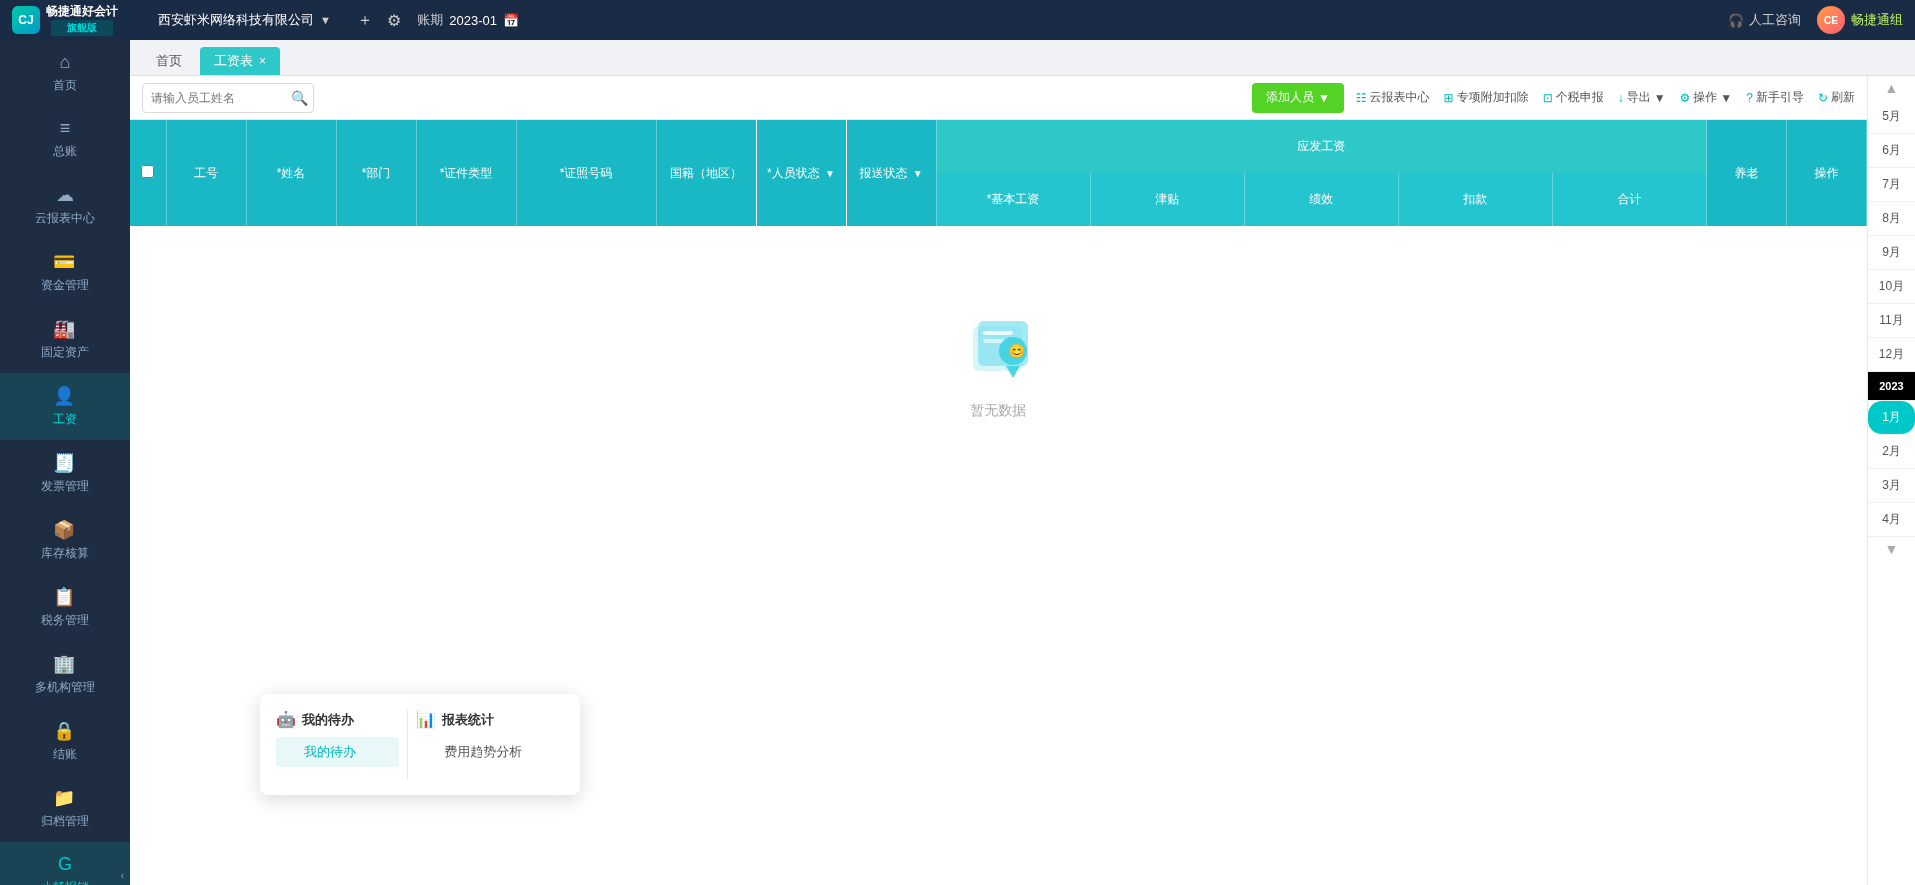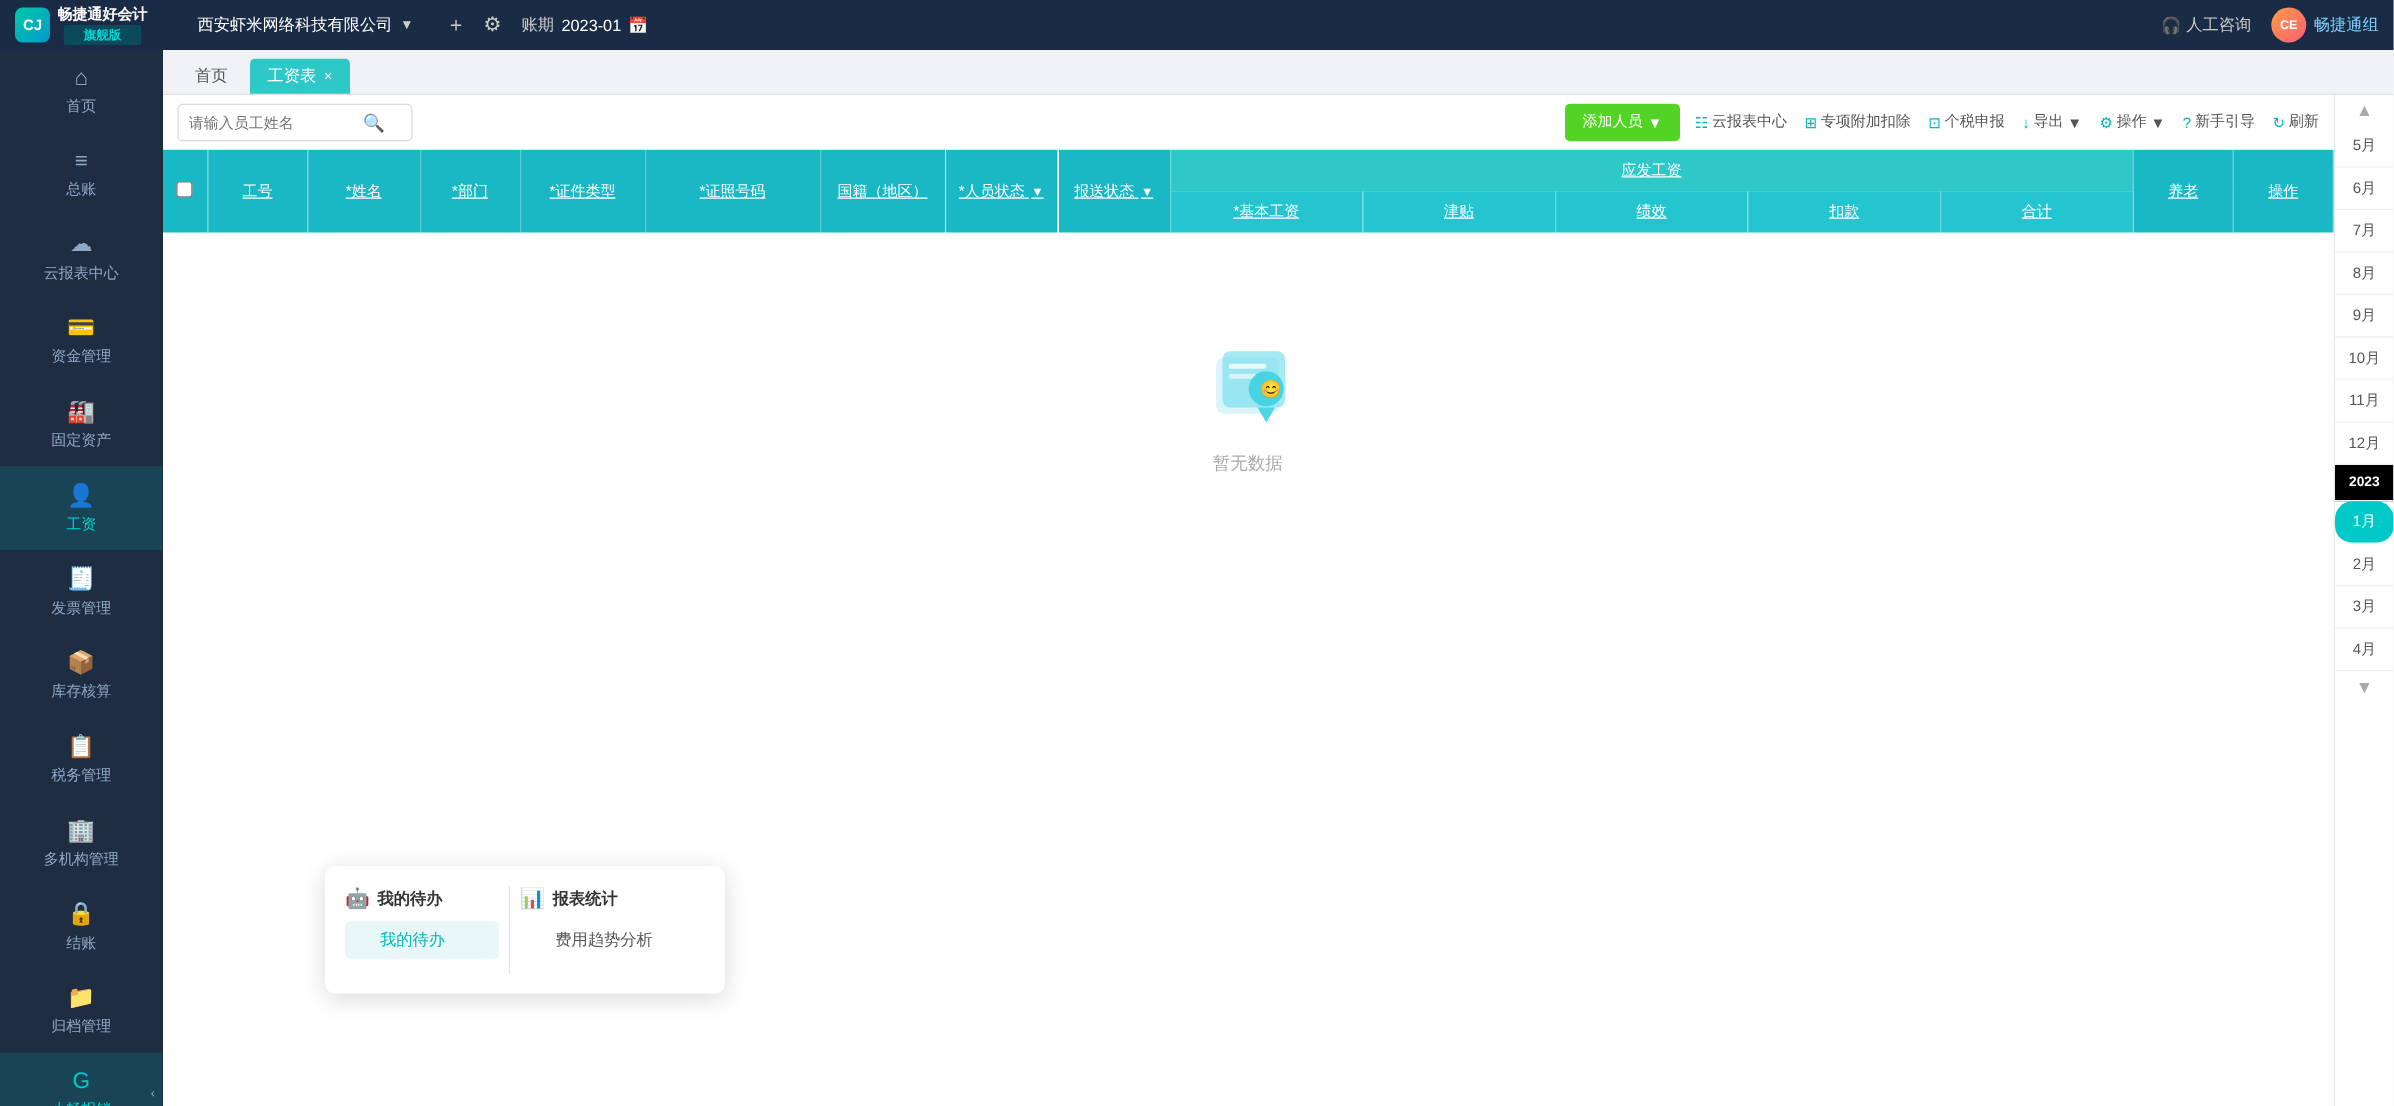--- a/index.html
+++ b/index.html
@@ -159,21 +159,21 @@
       padding: 0 12px;
       border-bottom: 1px solid #e8e8e8;
       gap: 12px;
       flex-shrink: 0;
     }
     .search-input-wrap {
       display: flex; align-items: center;
       border: 1px solid #d9d9d9;
       border-radius: 4px;
       padding: 0 8px;
-      width: 188px; height: 30px;
+      width: 172px; height: 30px;
       background: #fff;
     }
     .search-input-wrap input {
       border: none; outline: none; font-size: 12px;
       width: 140px; color: #333;
       background: transparent;
     }
     .search-icon { color: #aaa; font-size: 14px; }
     .btn-add-person {
       background: #52d326;
@@ -199,27 +199,26 @@
 
     
     .table-wrap {
       flex: 1; overflow: auto; position: relative;
     }
     table {
       width: 100%; border-collapse: collapse; table-layout: fixed;
     }
     thead tr { background: #1ab8c4; color: #fff; }
     thead th {
-      padding: 8px 6px;
+      padding: 18px 6px;
       font-size: 12px;
       font-weight: normal;
       border-right: 1px solid rgba(255,255,255,0.3);
       text-align: center;
       white-space: nowrap;
-      text-decoration: underline;
     }
     thead .sub-header { background: #25c5d0; }
     .th-checkbox { width: 36px; }
     .th-employee-id { width: 80px; }
     .th-name { width: 90px; }
     .th-dept { width: 80px; }
     .th-cert-type { width: 100px; }
     .th-cert-no { width: 140px; }
     .th-country { width: 100px; }
     .th-status { width: 90px; }
@@ -340,21 +339,21 @@
     <span style="cursor:pointer;">📅</span>
   </div>
 
   <div class="header-actions">
     <div class="header-action-item">
       <span>🎧</span>
       <span>人工咨询</span>
     </div>
     <div style="display:flex;align-items:center;gap:6px;">
       <div class="user-avatar">CE</div>
-      <span style="color:#7dd3fc;">畅捷通组</span>
+      <span style="color:#bef264;">畅捷通组</span>
     </div>
   </div>
 </div>
 
 <div class="main-layout">
 
   <div class="sidebar">
     <div class="sidebar-item">
       <span class="sidebar-icon">⌂</span>
       <span>首页</span>

